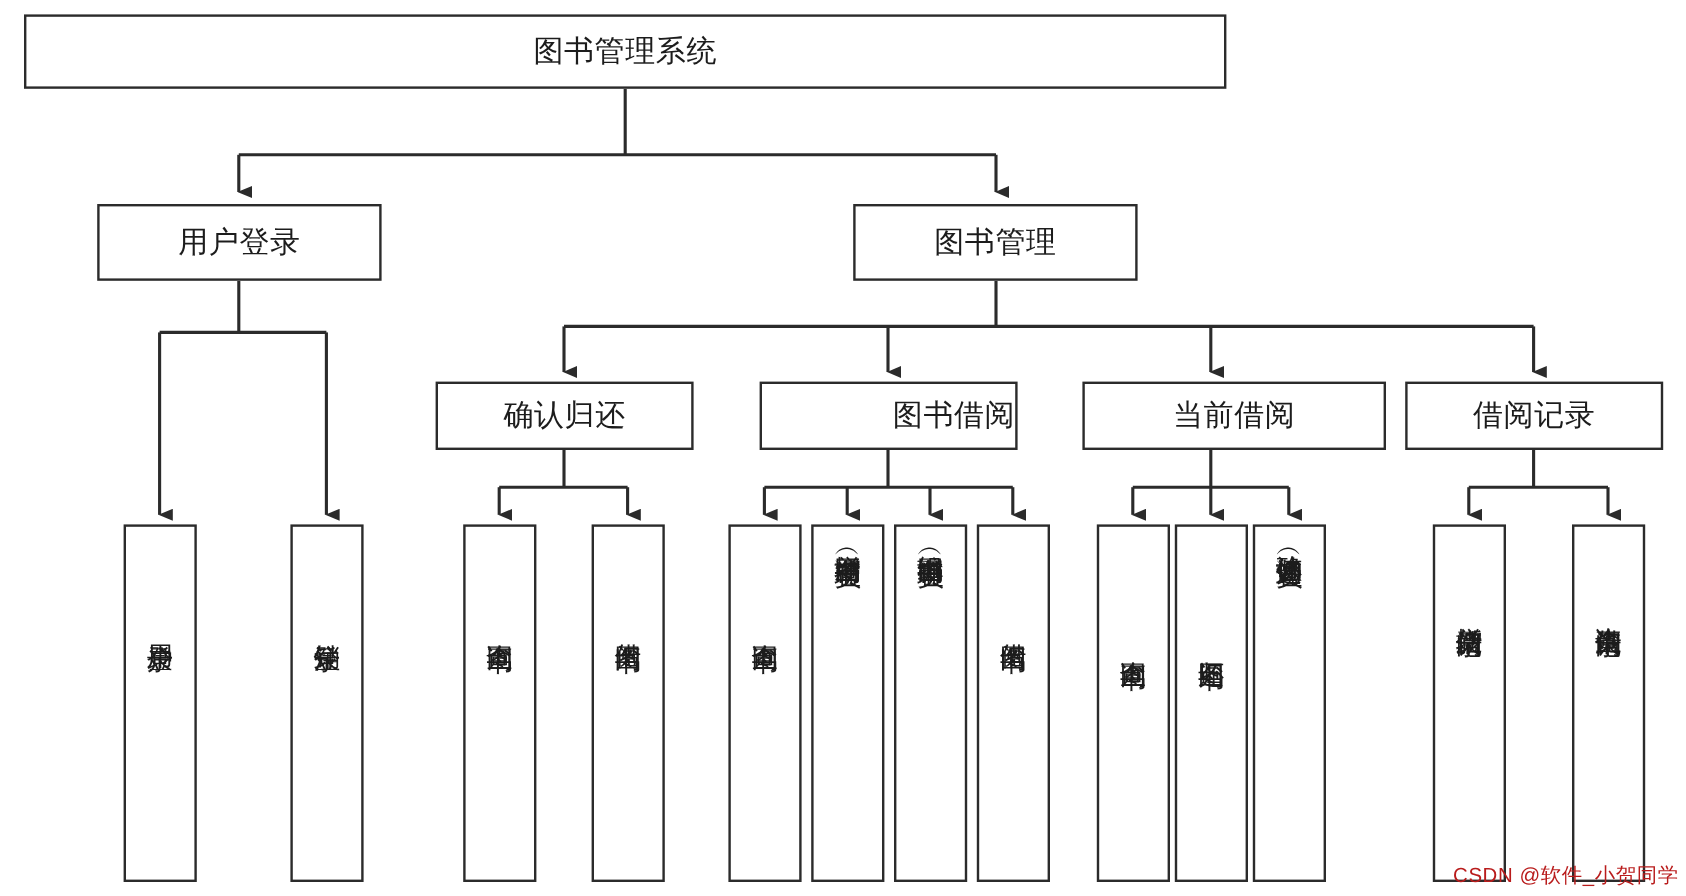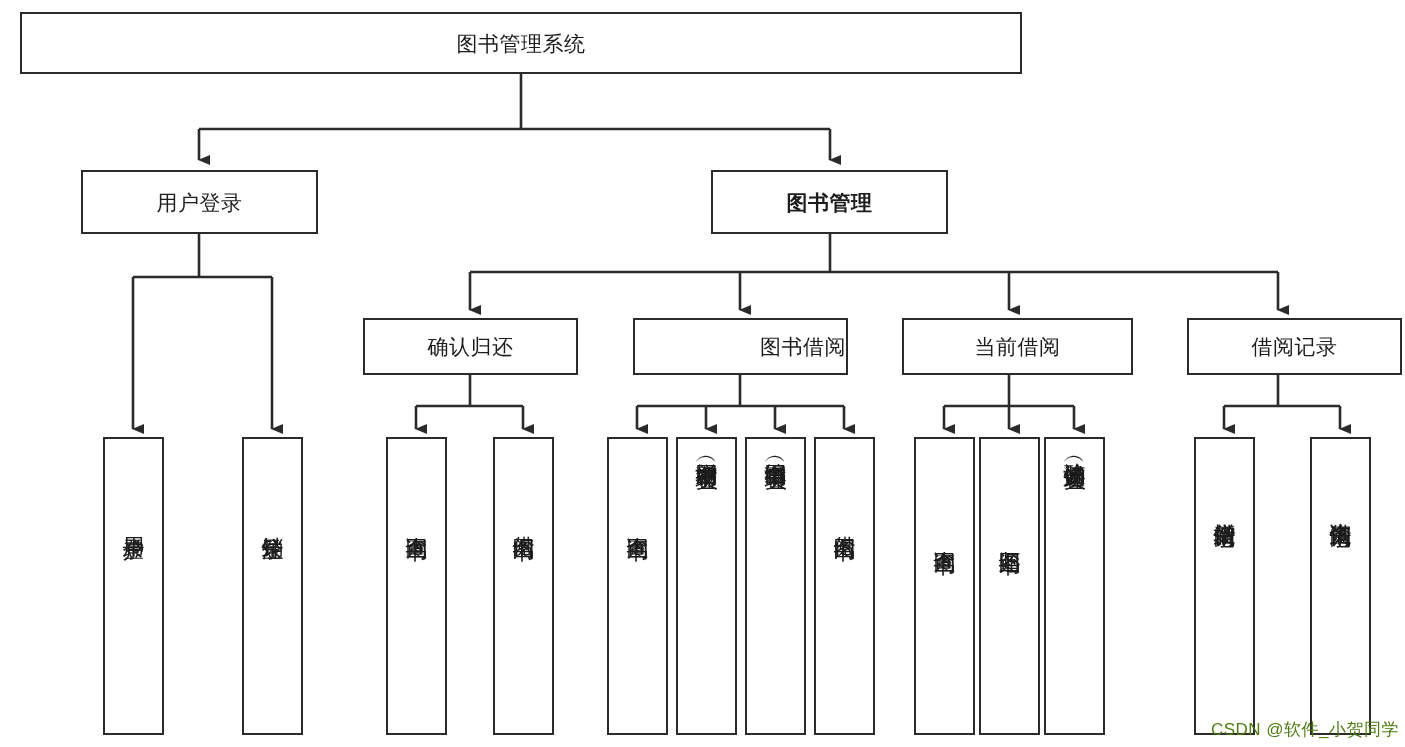--- a/index.html
+++ b/index.html
@@ -31,21 +31,21 @@
     align-items: center;
     justify-content: center;
     color: #1c1c1c;
   }
   .node .label {
     white-space: pre;
     letter-spacing: 0.5px;
   }
   .node.horiz .label {
     writing-mode: horizontal-tb;
-    font-size: 21px;
+    font-size: 25px;
     line-height: 1;
   }
   .node.vert {
     align-items: flex-start;
     justify-content: center;
     padding-top: 6px;
   }
   .node.vert .label {
     writing-mode: vertical-rl;
     text-orientation: upright;
@@ -63,21 +63,21 @@
     padding-top: 74px;
   }
   .node.vert.mid3 .label {
     padding-top: 88px;
   }
   .watermark {
     position: absolute;
     right: 6px;
     bottom: 6px;
     font-size: 17px;
-    color: #4d7c0f;
+    color: #b91c1c;
     white-space: pre;
     letter-spacing: 0.5px;
   }
 </style>
 </head>
 <body>
 
 <div id="canvas">
 
   <svg class="wires" viewBox="0 0 1405 747">
@@ -130,34 +130,34 @@
     </g>
   </svg>
 
   <div class="node horiz" style="left:20px; top:12px; width:1002px; height:62px;">
     <span class="label">图书管理系统</span>
   </div>
 
   <div class="node horiz" style="left:81px; top:170px; width:237px; height:64px;">
     <span class="label">用户登录</span>
   </div>
-  <div class="node horiz" style="left:711px; top:170px; width:237px; height:64px;font-weight:bold;">
+  <div class="node horiz" style="left:711px; top:170px; width:237px; height:64px;">
     <span class="label">图书管理</span>
   </div>
 
   <div class="node horiz" style="left:363px; top:318px; width:215px; height:57px;">
     <span class="label">确认归还</span>
   </div>
   <div class="node horiz" style="left:633px; top:318px; width:215px; height:57px;justify-content:flex-end;">
     <span class="label">图书借阅</span>
   </div>
-  <div class="node horiz" style="left:902px; top:318px; width:231px; height:57px;text-align:right;">
+  <div class="node horiz" style="left:902px; top:318px; width:253px; height:57px;text-align:right;">
     <span class="label">当前借阅</span>
   </div>
-  <div class="node horiz" style="left:1171px; top:318px; width:215px; height:57px;margin-left:16px;">
+  <div class="node horiz" style="left:1171px; top:318px; width:215px; height:57px;">
     <span class="label">借阅记录</span>
   </div>
 
   <div class="node vert mid2" style="left:103px; top:437px; width:61px; height:298px;">
     <span class="label">用户登录</span>
   </div>
   <div class="node vert mid2" style="left:242px; top:437px; width:61px; height:298px;">
     <span class="label">注销登录</span>
   </div>
 

